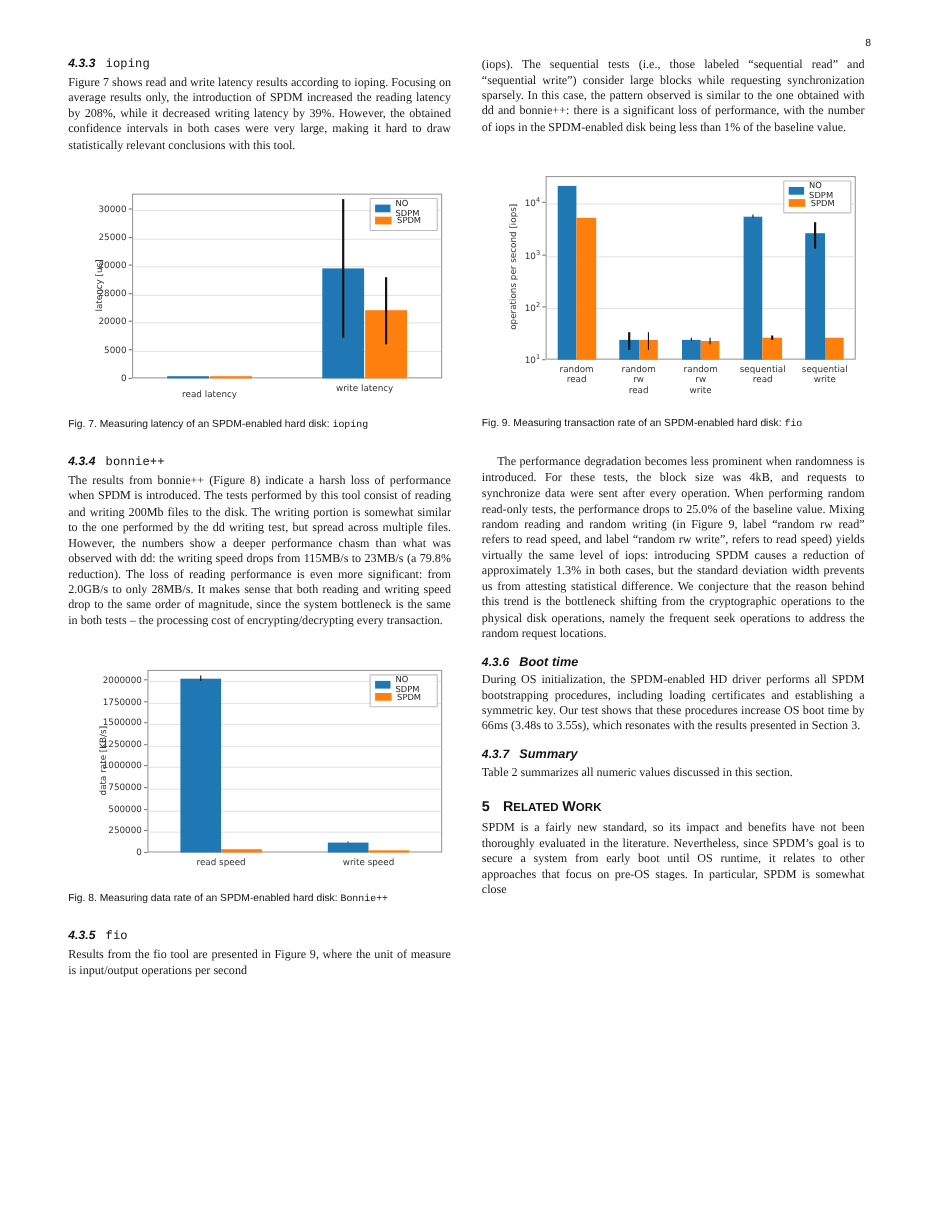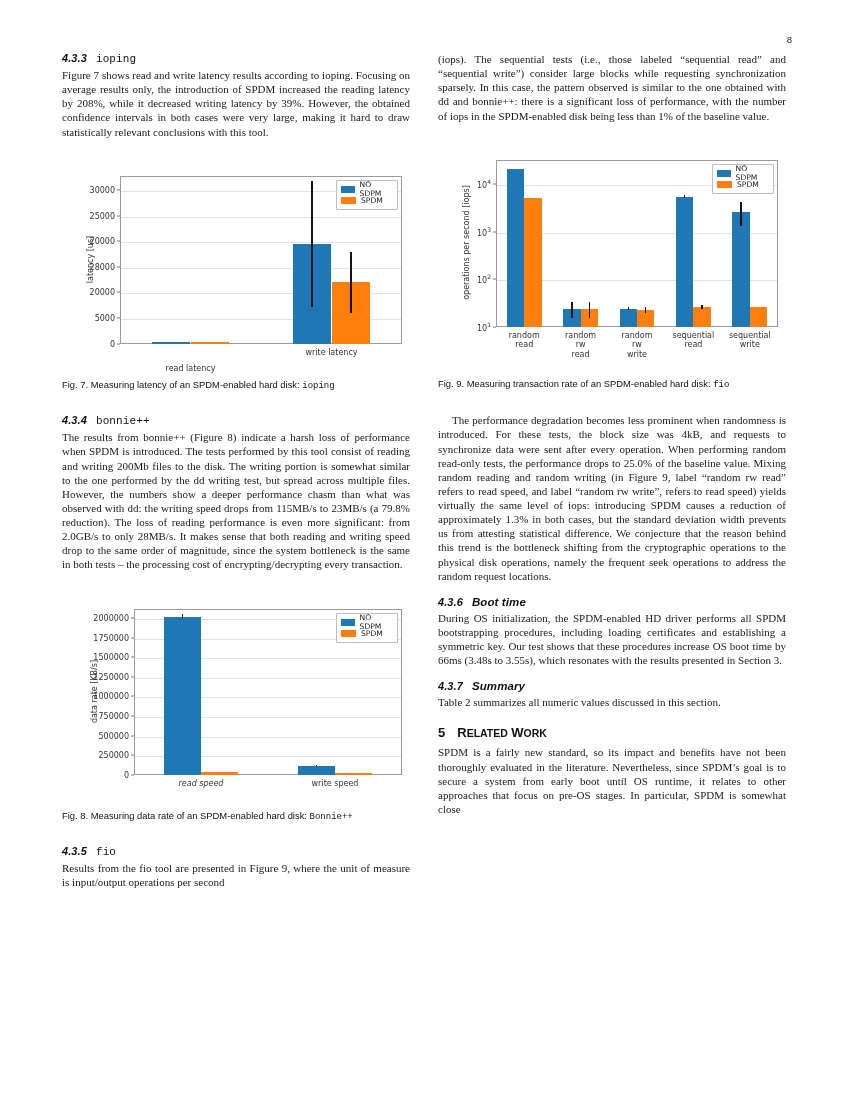--- a/index.html
+++ b/index.html
@@ -201,21 +201,21 @@
             <div class="ytick-label" style="top: 97.1707px; right: 295px;">28000</div>
             <div class="ytick-mark" style="left: 55px; top: 71.561px;"></div>
             <div class="ytick-label" style="top: 71.561px; right: 295px; text-align: right;">20000</div>
             <div class="ytick-mark" style="left: 55px; top: 45.9512px;"></div>
             <div class="ytick-label" style="top: 45.9512px; right: 295px;">25000</div>
             <div class="ytick-mark" style="left: 55px; top: 20.3415px;"></div>
             <div class="ytick-label" style="top: 20.3415px; right: 295px;">30000</div>
             <div class="ylabel" style="width: 168px; left: -56px; top: 85px;">latency [us]</div>
             <div class="bar blue" style="left: 89.725px; width: 38.775px; height: 1.2px; bottom: 26px;"></div>
             <div class="bar orange" style="left: 128.5px; width: 38.775px; height: 1.2px; bottom: 26px;"></div>
-            <div class="xtick-label" style="left: 58px; width: 141px; top: 194px;">read latency</div>
+            <div class="xtick-label" style="left: 58px; width: 141px; top: 184px;">read latency</div>
             <div class="bar blue" style="left: 230.725px; width: 38.775px; height: 99.878px; bottom: 26px;"></div>
             <div class="errbar" style="left: 249.412px; top: 11.122px; height: 126px;"></div>
             <div class="bar orange" style="left: 269.5px; width: 38.775px; height: 61.2073px; bottom: 26px;"></div>
             <div class="errbar" style="left: 288.188px; top: 82.8293px; height: 60.1829px;"></div>
             <div class="xtick-label" style="left: 199px; width: 141px; top: 178px;">write latency</div>
             <div class="legendbox" style="left: 274px; top: 10px; width: 62px;">
               <div class="legrow">
                 <span class="legswatch blue"></span>
                 <span class="legtext">NO SDPM</span>
               </div>
@@ -267,21 +267,21 @@
             <div class="ytick-mark" style="left: 69px; top: 54.8235px;"></div>
             <div class="ytick-label" style="top: 54.8235px; right: 281px;">1500000</div>
             <div class="ytick-mark" style="left: 69px; top: 35.2941px;"></div>
             <div class="ytick-label" style="top: 35.2941px; right: 281px;">1750000</div>
             <div class="ytick-mark" style="left: 69px; top: 15.7647px;"></div>
             <div class="ytick-label" style="top: 15.7647px; right: 281px;">2000000</div>
             <div class="ylabel" style="width: 166px; left: -51px; top: 84px;">data rate [KB/s]</div>
             <div class="bar blue" style="left: 102.15px; width: 36.85px; height: 157.798px; bottom: 26px;"></div>
             <div class="errbar" style="left: 119.875px; top: 11.4682px; height: 5.46824px;"></div>
             <div class="bar orange" style="left: 139px; width: 36.85px; height: 2.18729px; bottom: 26px;"></div>
-            <div class="xtick-label" style="left: 72px; width: 134px; top: 176px; font-style: italic;">read speed</div>
+            <div class="xtick-label" style="left: 72px; width: 134px; top: 176px;">read speed</div>
             <div class="bar blue" style="left: 236.15px; width: 36.85px; height: 8.98353px; bottom: 26px;"></div>
             <div class="errbar" style="left: 253.875px; top: 162.47px; height: 1.09365px;"></div>
             <div class="bar orange" style="left: 273px; width: 36.85px; height: 1.79671px; bottom: 26px;"></div>
             <div class="xtick-label" style="left: 206px; width: 134px; top: 176px;">write speed</div>
             <div class="legendbox" style="left: 274px; top: 10px; width: 62px;">
               <div class="legrow">
                 <span class="legswatch blue"></span>
                 <span class="legtext">NO SDPM</span>
               </div>
               <div class="legrow">

